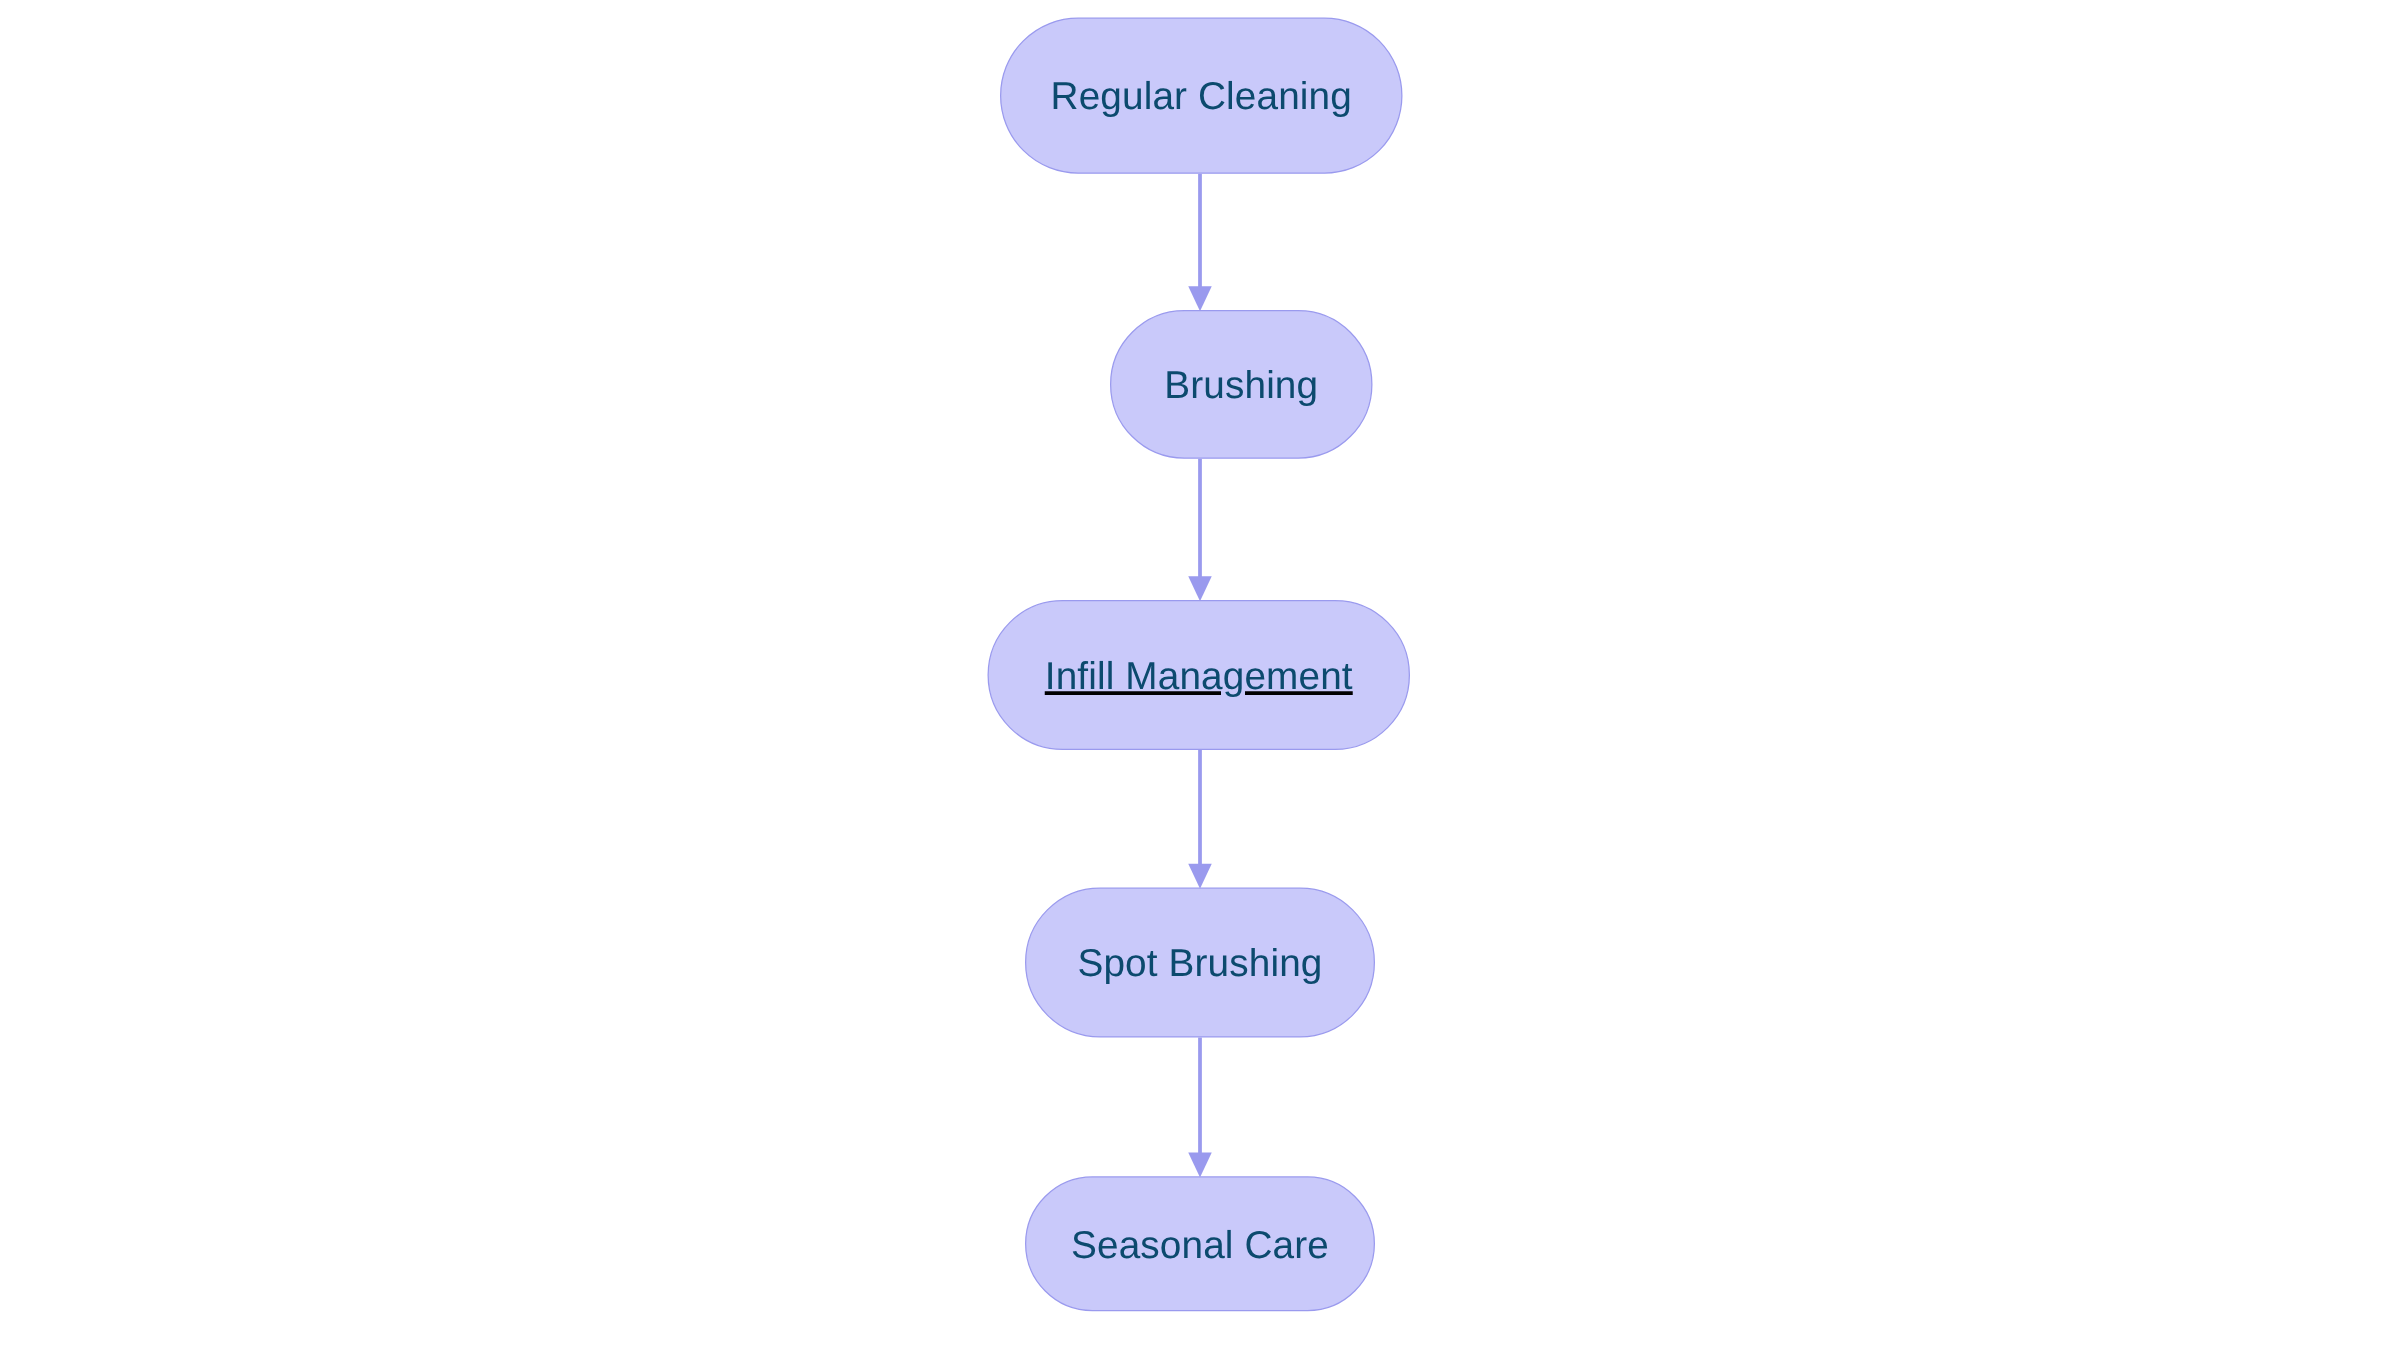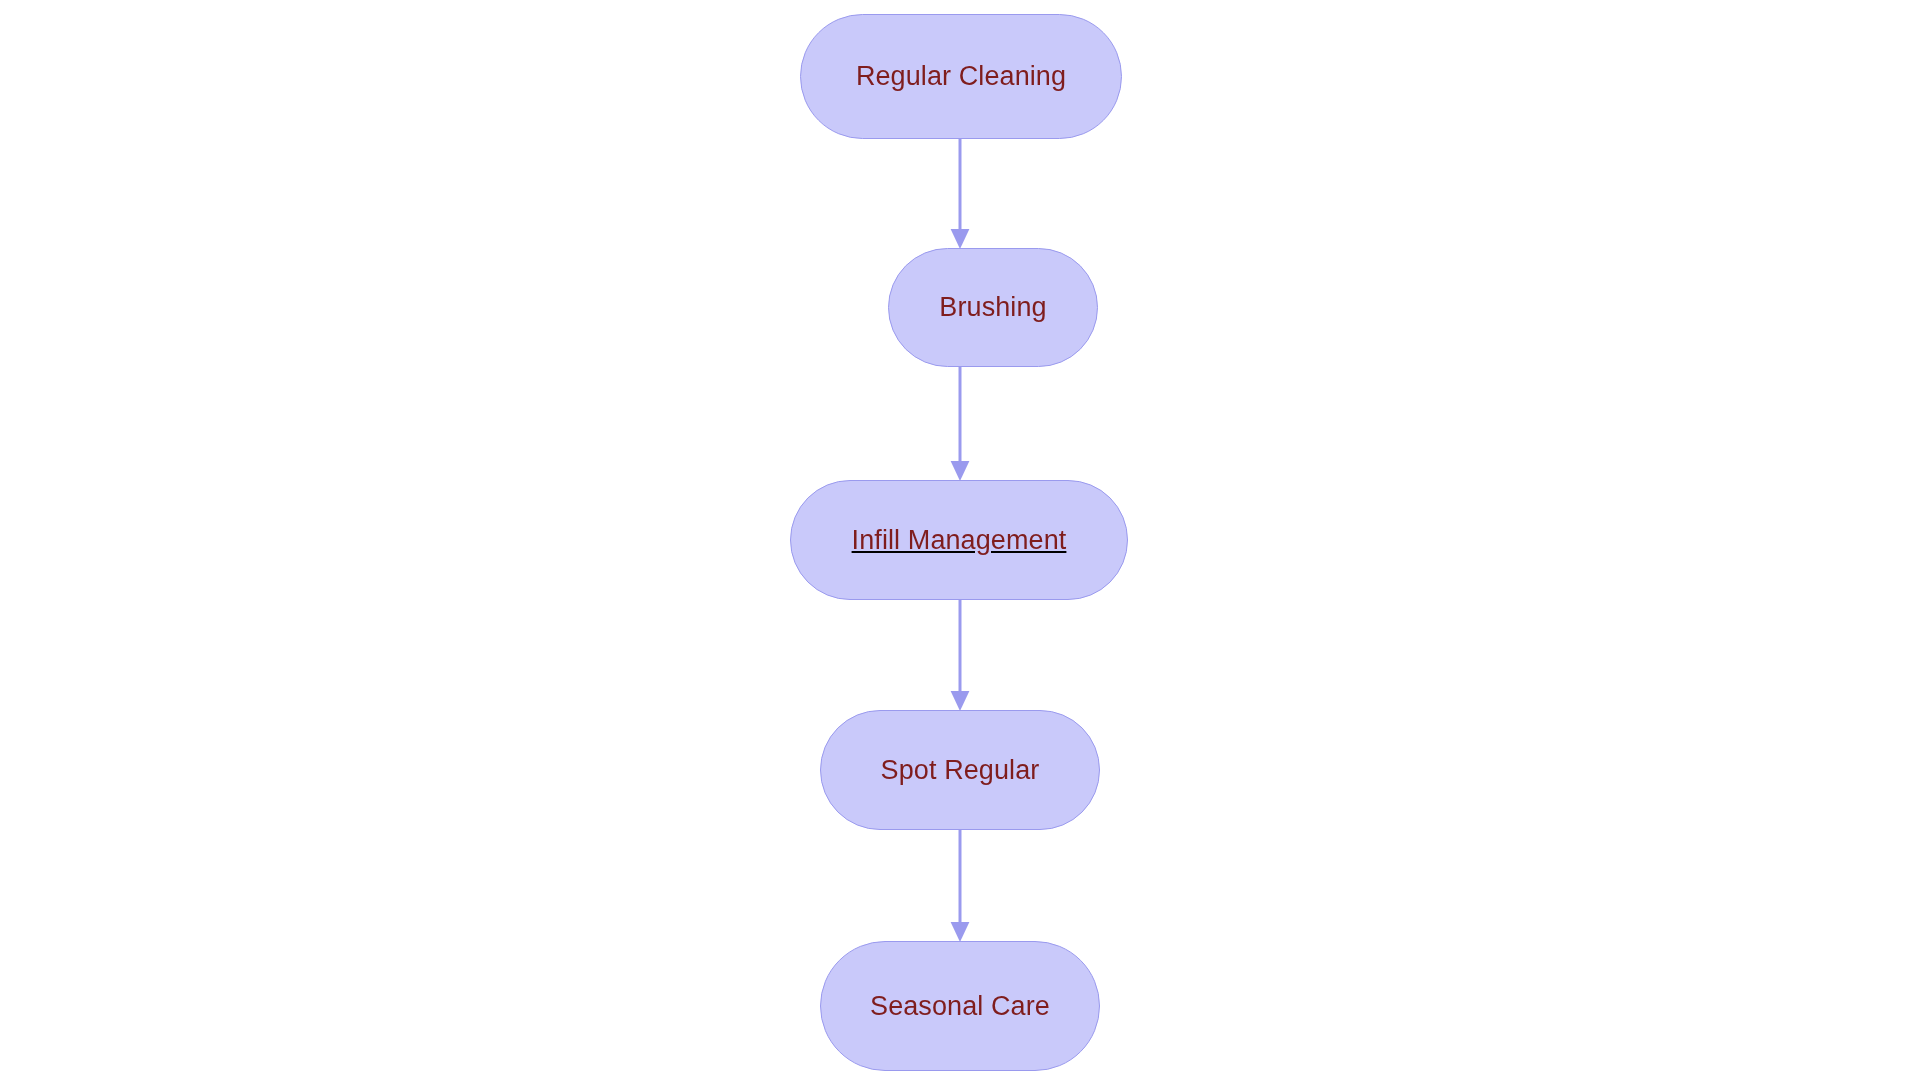--- a/index.html
+++ b/index.html
@@ -28,35 +28,35 @@
     box-sizing: border-box;
     display: flex;
     align-items: center;
     justify-content: center;
     background: #c9c9fa;
     border: 1.6px solid #9a9aee;
     border-radius: 9999px;
     z-index: 2;
   }
   .node-label {
-    color: #7f1d1d;
+    color: #0c4a6e;
     font-family: "Liberation Sans", sans-serif;
-    font-size: 27px;
+    font-size: 31px;
     font-weight: 400;
     letter-spacing: 0.1px;
     white-space: nowrap;
     line-height: 1;
     user-select: none;
   }
 
   #node-regular-cleaning  { left: 800px; top: 14px;   width: 322px; height: 125px; }
   #node-brushing          { left: 888px; top: 248px;  width: 210px; height: 119px; }
   #node-infill-management { left: 790px; top: 480px;  width: 338px; height: 120px; text-decoration: underline; }
   #node-spot-cleaning     { left: 820px; top: 710px;  width: 280px; height: 120px; }
-  #node-seasonal-care     { left: 820px; top: 941px;  width: 280px; height: 130px; }
+  #node-seasonal-care     { left: 820px; top: 941px;  width: 280px; height: 108px; }
 
   
   .connector {
     position: absolute;
     left: 950px;
     width: 20px;
     z-index: 1;
   }
   .connector svg { display: block; overflow: visible; }
 
@@ -97,21 +97,21 @@
   </div>
 
   <div class="connector" id="connector-3">
     <svg width="20" height="111" viewBox="0 0 20 111">
       <line x1="10" y1="0" x2="10" y2="93" stroke="#9a9aee" stroke-width="3"></line>
       <polygon points="10,111 0.6,91 19.4,91" fill="#9a9aee"></polygon>
     </svg>
   </div>
 
   <div class="node" id="node-spot-cleaning">
-    <span class="node-label">Spot Regular</span>
+    <span class="node-label">Spot Brushing</span>
   </div>
 
   <div class="connector" id="connector-4">
     <svg width="20" height="112" viewBox="0 0 20 112">
       <line x1="10" y1="0" x2="10" y2="94" stroke="#9a9aee" stroke-width="3"></line>
       <polygon points="10,112 0.6,92 19.4,92" fill="#9a9aee"></polygon>
     </svg>
   </div>
 
   <div class="node" id="node-seasonal-care">

